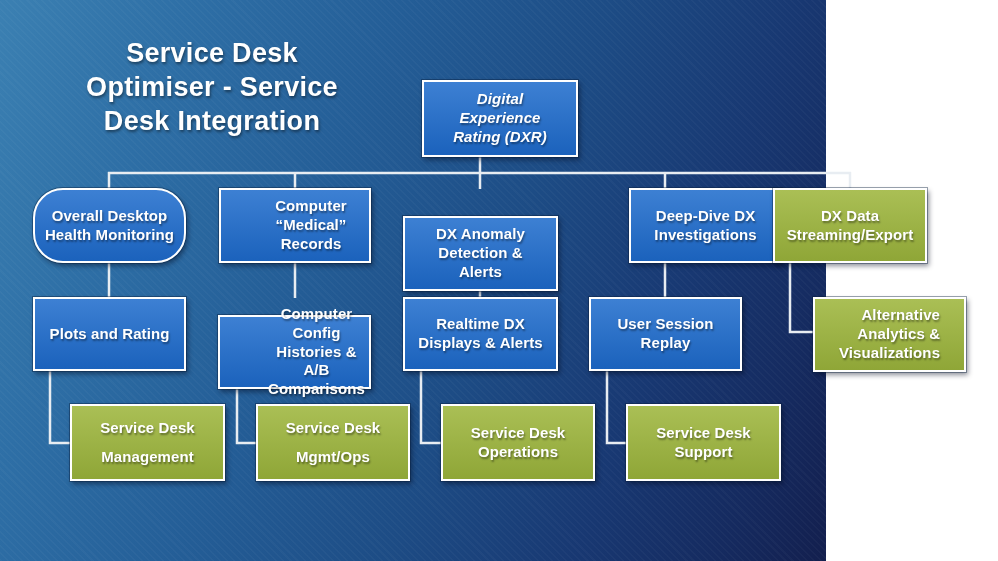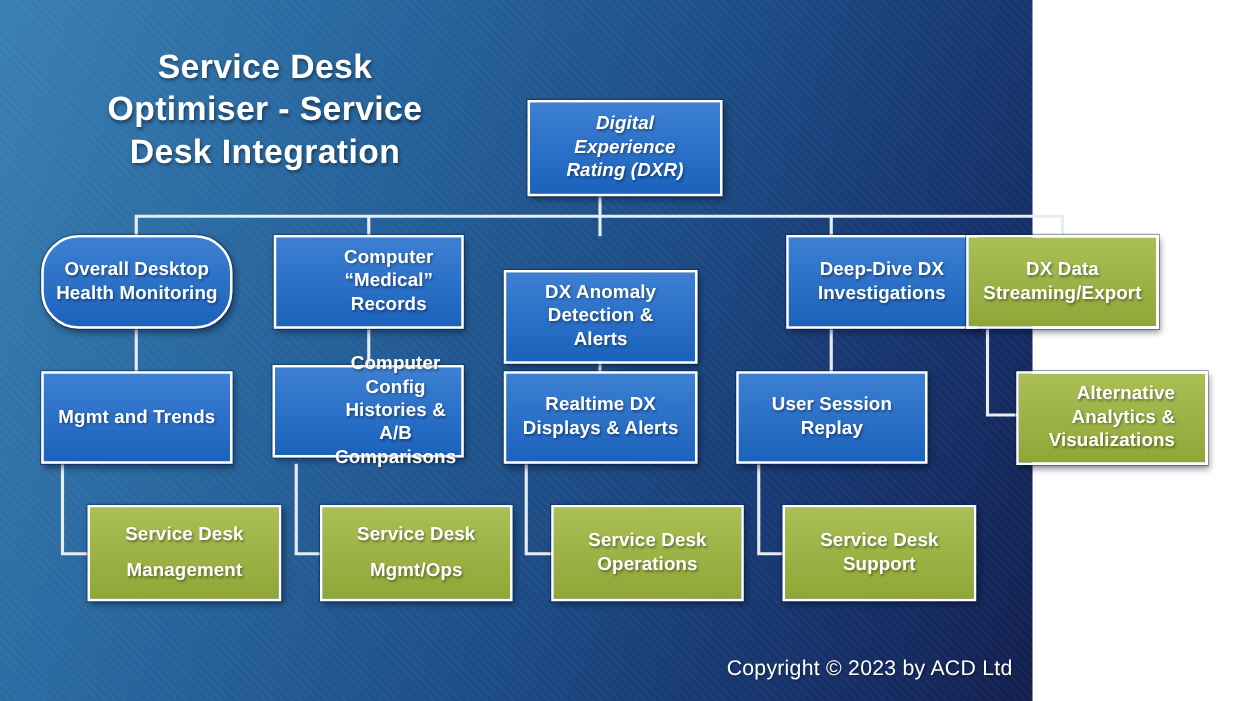--- a/index.html
+++ b/index.html
@@ -137,23 +137,23 @@
       </div>
       <div class="node blue" style="left: 589px; top: 188px; width: 153px; height: 75px; margin-left: 40px;">
         <span class="node-label">Deep-Dive DX
 Investigations</span>
       </div>
       <div class="node green" style="left: 773px; top: 188px; width: 154px; height: 75px; text-align: center;">
         <span class="node-label">DX Data
 Streaming/Export</span>
       </div>
       <div class="node blue" style="left: 33px; top: 297px; width: 153px; height: 74px;">
-        <span class="node-label">Mgmt and Trends</span>
+        <span class="node-label">Plots and Rating</span>
       </div>
-      <div class="node blue" style="left: 218px; top: 292px; width: 153px; height: 74px; padding-left: 44px;">
+      <div class="node blue" style="left: 218px; top: 315px; width: 153px; height: 74px; padding-left: 44px;">
         <span class="node-label">Computer Config
 Histories &amp; A/B
 Comparisons</span>
       </div>
       <div class="node blue" style="left: 403px; top: 297px; width: 155px; height: 74px; text-align: center;">
         <span class="node-label">Realtime DX
 Displays &amp; Alerts</span>
       </div>
       <div class="node blue" style="left: 589px; top: 297px; width: 153px; height: 74px;">
         <span class="node-label">User Session
@@ -175,14 +175,13 @@
       <div class="node green" style="left: 441px; top: 404px; width: 154px; height: 77px;">
         <span class="node-label">Service Desk
 Operations</span>
       </div>
       <div class="node green" style="left: 626px; top: 404px; width: 155px; height: 77px;">
         <span class="node-label">Service Desk
 Support</span>
       </div>
     </div>
 
-  <div class="copyright">Copyright © 2023 by ACD Ltd</div>
 </div>
 
 </body></html>

